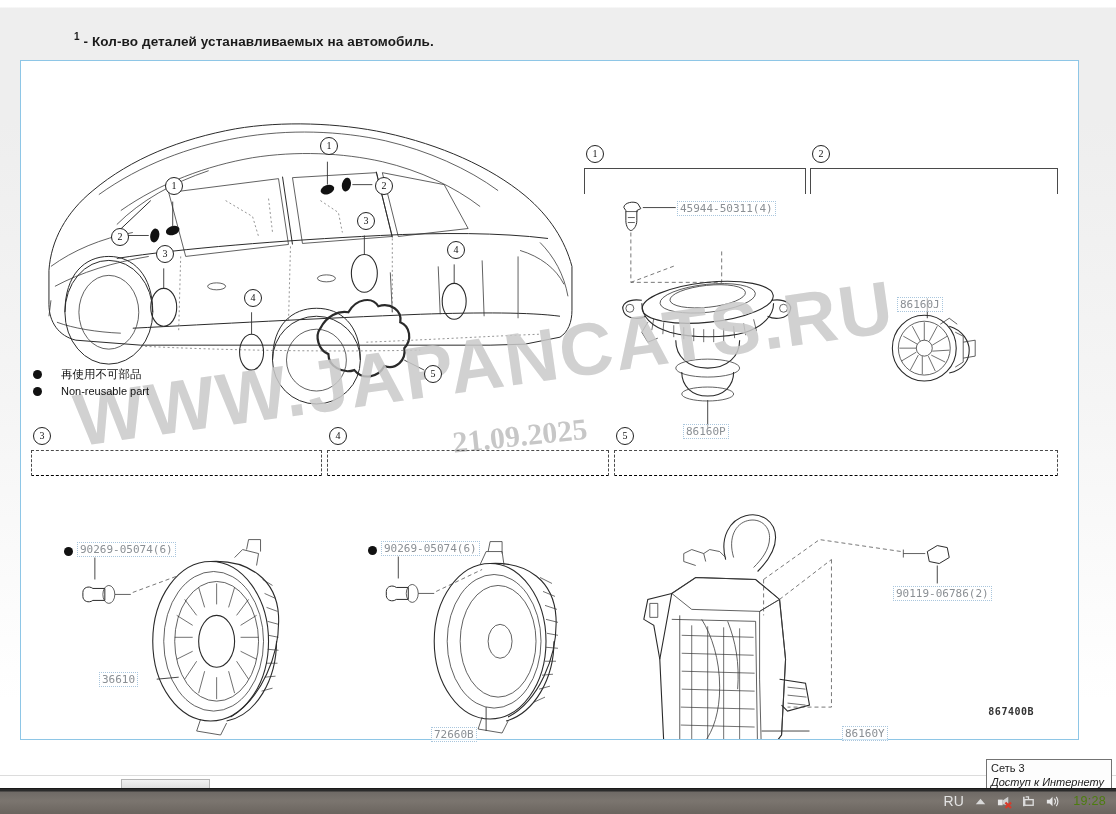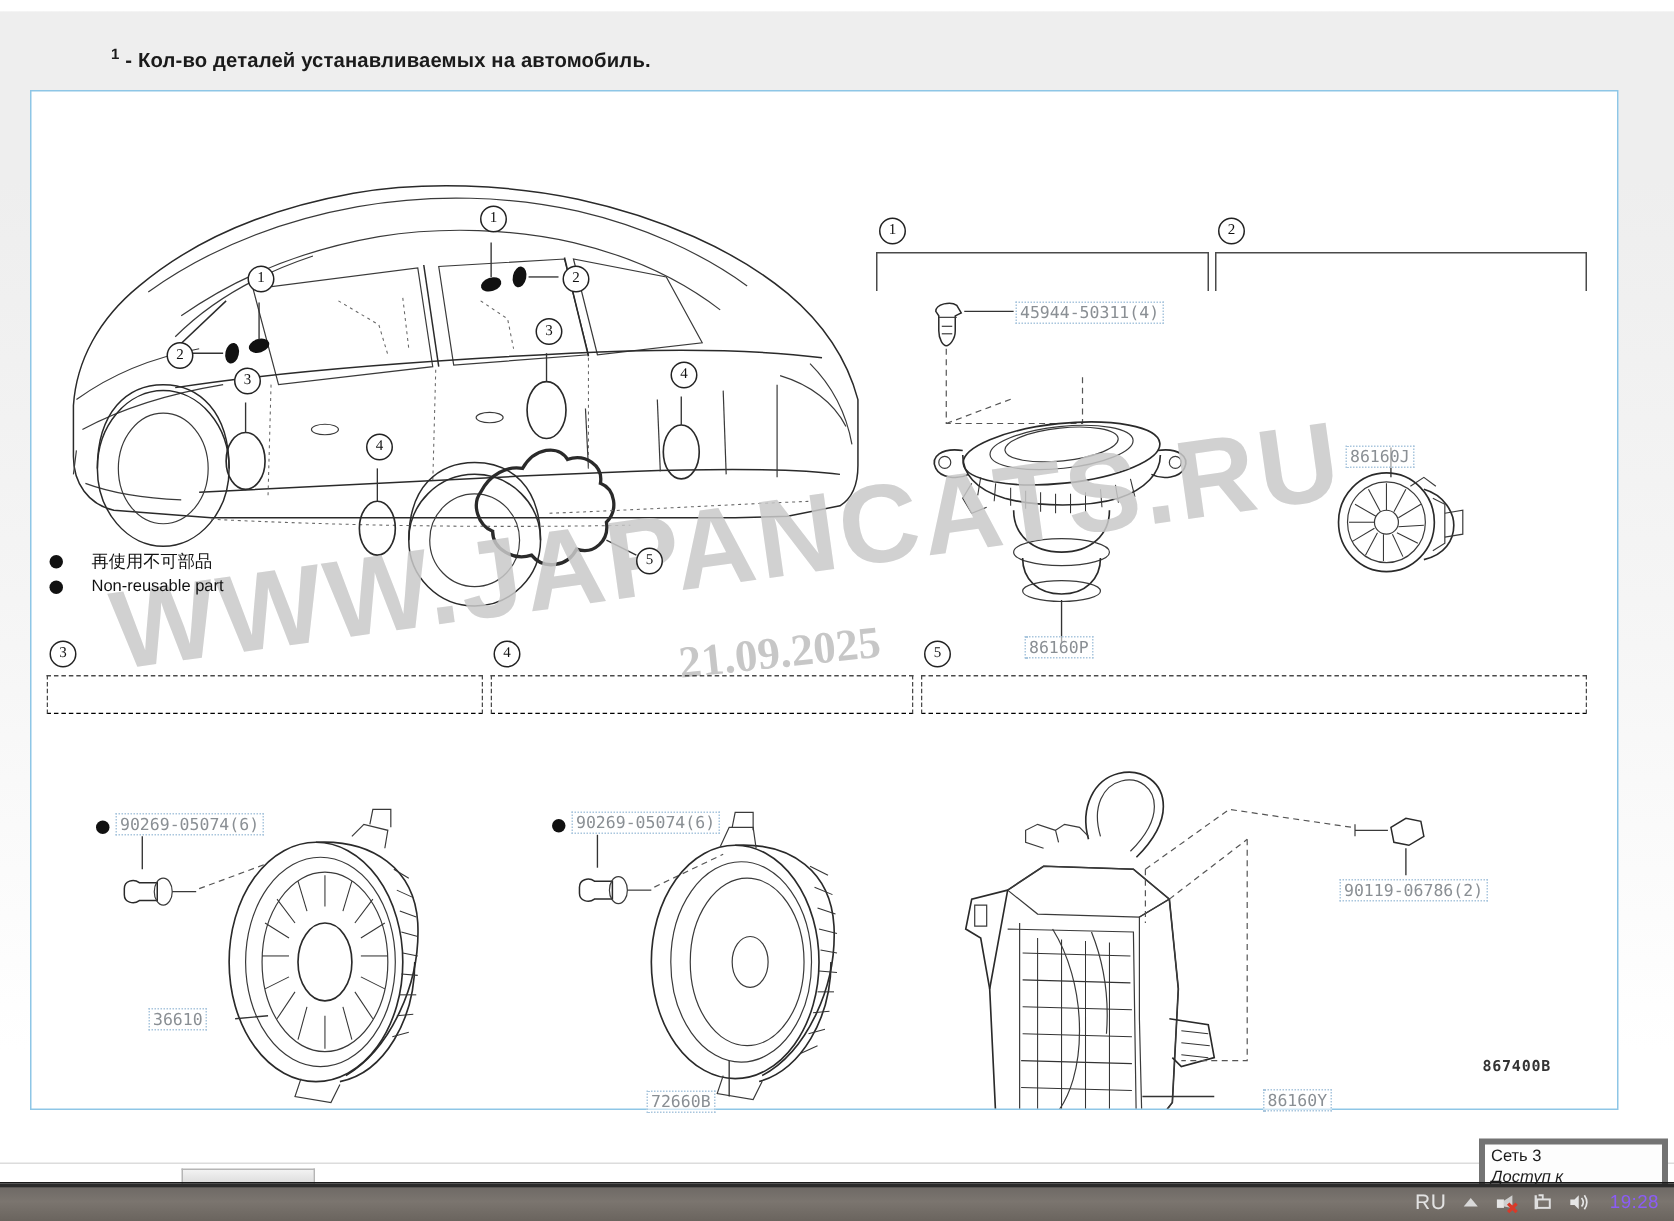--- a/index.html
+++ b/index.html
@@ -80,26 +80,26 @@
   #taskbtn{
     position:absolute;left:121px;top:779px;width:89px;height:12px;
     background:linear-gradient(to bottom,#f2f2f2,#d8d8d8);
     border:1px solid #b5b5b5;border-bottom:none;box-sizing:border-box;
   }
   #tray{
     position:absolute;right:0;top:788px;height:26px;display:flex;align-items:center;gap:9px;
     padding-right:10px;color:#e8e8e8;font-size:11px;
   }
   #tray .lang{font-size:14px;color:#e3e3e3;letter-spacing:.3px;}
-  #tray .clock{font-size:12.5px;color:#8b5cf6;margin-left:4px;letter-spacing:.3px;}
+  #tray .clock{font-size:12.5px;color:#4d7c0f;margin-left:4px;letter-spacing:.3px;}
   .trayicon{width:15px;height:15px;display:block;}
   
   #tooltip{
     position:absolute;left:986px;top:759px;width:126px;height:42px;
-    background:#fdfdfd;border:4px solid #737373;box-sizing:border-box;
+    background:#fdfdfd;border:1px solid #737373;box-sizing:border-box;
     padding:1px 4px;font-size:11px;color:#1c1c1c;line-height:14px;overflow:hidden;
   }
   #tooltip .t2{font-style:italic;}
   
   #sep1{position:absolute;left:0;top:775px;width:1116px;height:1px;background:#dcdcdc;}
 </style>
 </head>
 <body>
 
 <div id="page">

